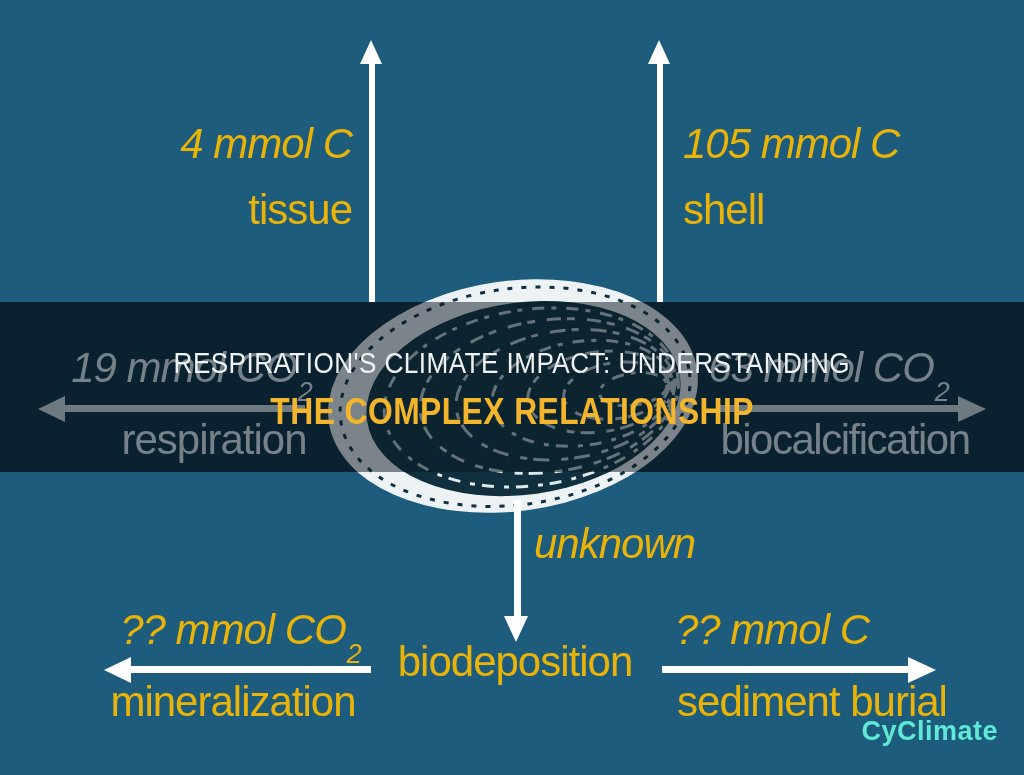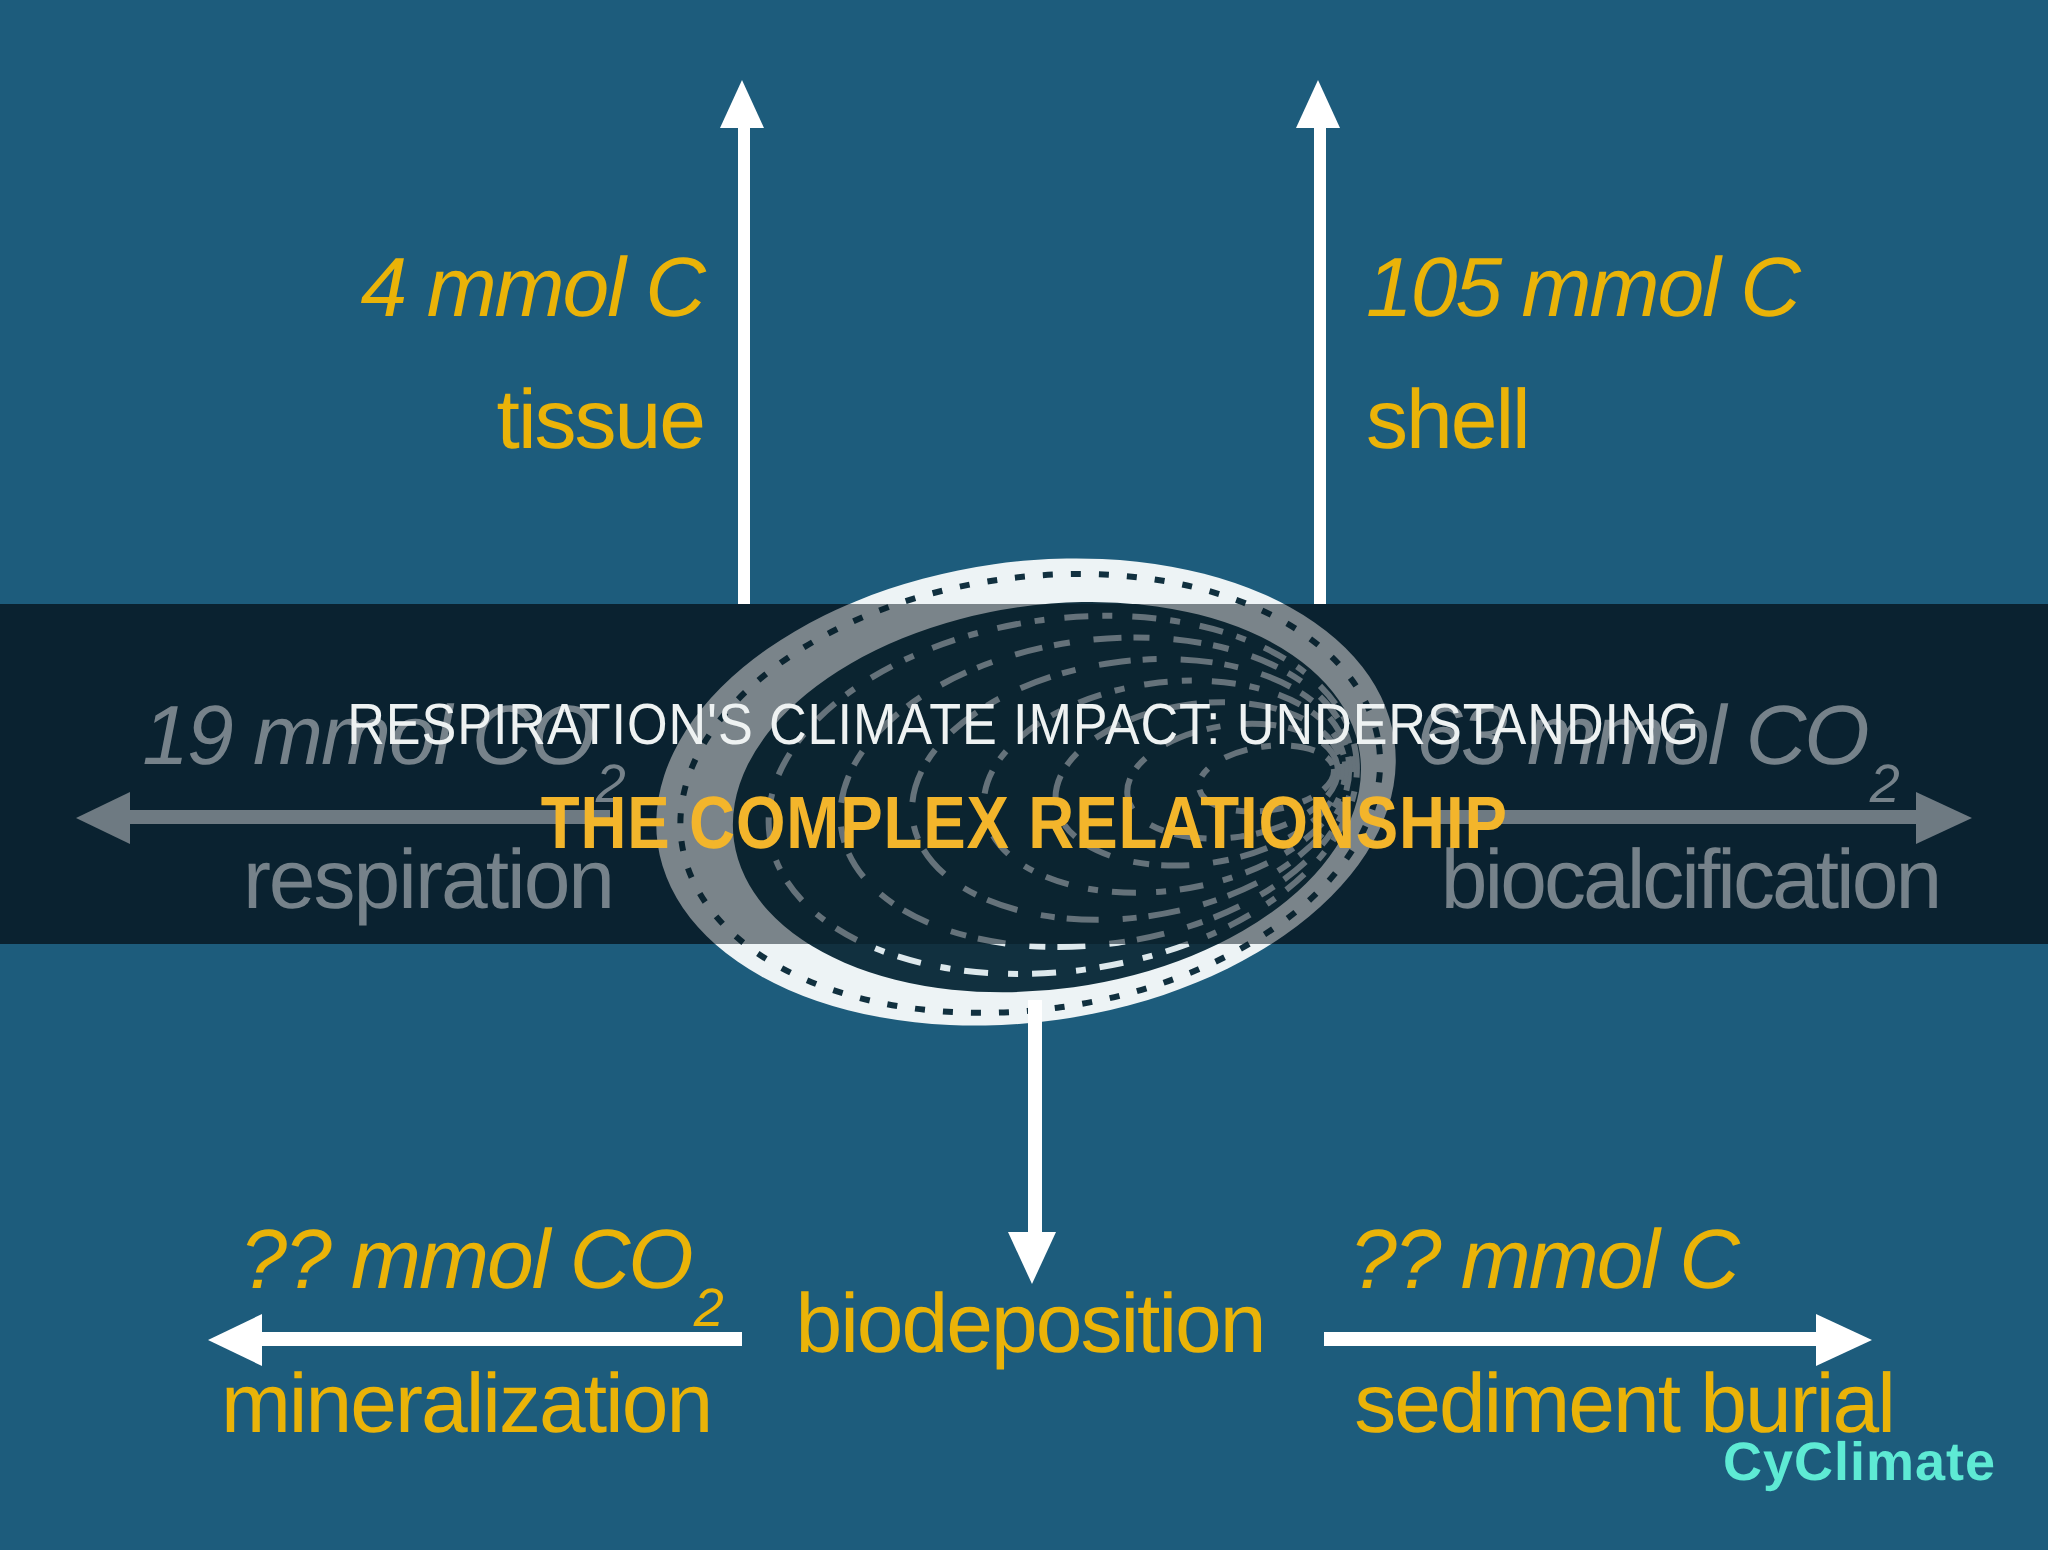--- a/index.html
+++ b/index.html
@@ -113,20 +113,21 @@
 
   <div class="title-line t1">
     <span>RESPIRATION'S CLIMATE IMPACT: UNDERSTANDING</span>
   </div>
   <div class="title-line t2">
     <span>THE COMPLEX RELATIONSHIP</span>
   </div>
 
   <div class="shaft" style="left:514px; top:500px; width:7px; height:118px;"></div>
   <div class="head down-head" style="left:504px; top:616px;"></div>
+  <div class="dtext val" style="left:534px; top:522px;">unknown</div>
   <div class="dtext ctr" style="left:365px; top:640px; width:300px;">biodeposition</div>
 
   <div class="head left-head" style="left:104px; top:657px;"></div>
   <div class="shaft" style="left:129px; top:666px; width:242px; height:7px;"></div>
   <div class="dtext val ctr" style="left:90px; top:608px; width:300px;">
     <span>?? mmol CO</span><sub class="s2">2</sub>
   </div>
   <div class="dtext ctr" style="left:83px; top:680px; width:300px;">mineralization</div>
 
   <div class="shaft" style="left:662px; top:666px; width:248px; height:7px;"></div>

